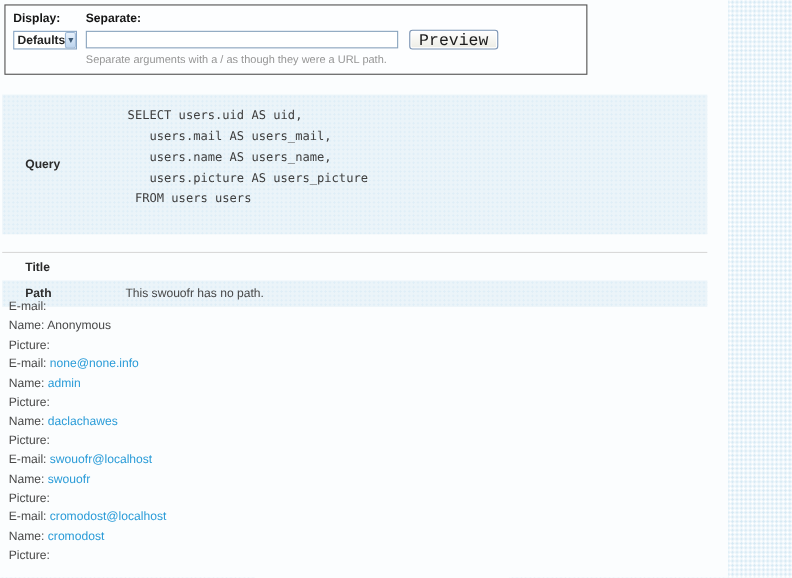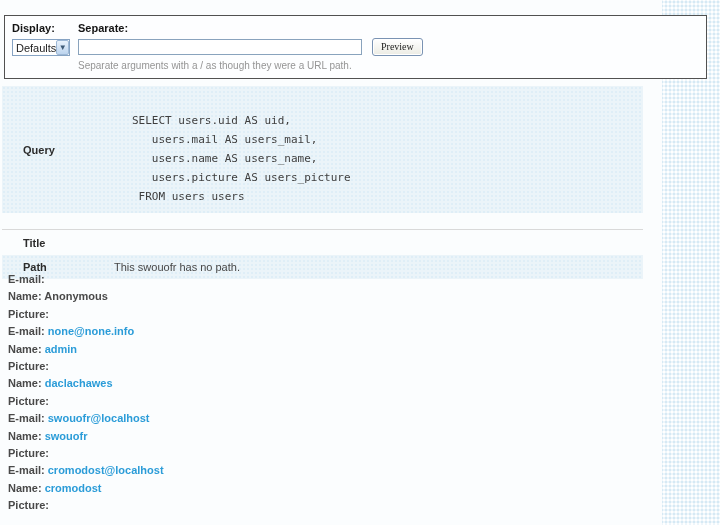--- a/index.html
+++ b/index.html
@@ -18,59 +18,58 @@
     background-position: 0 0, 2px 2px;
   }
   .content {
     width: 662px; height: 525px;
     background: #fbfdfe;
     position: relative;
   }
   
   .preview-form {
     position: absolute; left: 4px; top: 4px;
-    width: 703px; height: 64px;
+    width: 530px; height: 64px;
     border: 1px solid #515151;
     background: #fdfeff;
     padding: 6px 8px 4px 7px;
     display: flex;
-    margin-top: 11px;
   }
   .form-col-display { width: 66px; flex: 0 0 66px; }
   .form-col-args { flex: 1; }
   .form-label {
     font-size: 11px; font-weight: bold; color: #141414;
     margin-bottom: 5px; display: block;
   }
   .fake-select {
     width: 58px; height: 17px;
     border: 1px solid #86a3c3; background: #ffffff;
     display: flex; align-items: center;
     font-size: 11px; color: #222; cursor: default;
   }
-  .fake-select .sel-text { flex: 1; padding-left: 3px; }
+  .fake-select .sel-text { flex: 1; padding-left: 3px; font-weight: bold; }
   .sel-arrow {
     width: 15px; height: 15px; margin-right: 0px;
     background: linear-gradient(#e9f2fc, #bcd4ee);
     border: 1px solid #9db8d6; border-radius: 2px;
     display: flex; align-items: center; justify-content: center;
     font-size: 8px; color: #3f5b77; line-height: 1;
   }
   .args-row { display: flex; align-items: flex-start; }
   .args-input {
     width: 284px; height: 16px;
     border: 1px solid #89a3bd; background: #fff;
     font-size: 11px; padding: 1px 3px;
     font-family: "Liberation Sans", sans-serif;
   }
   .preview-btn {
     margin-left: 10px; margin-top: -1px;
     height: 18px; padding: 1px 8px 2px 8px;
-    font-size: 10px; color: #1d1d1d;
-    font-family: Liberation Serif, serif;
+    font-size: 15px; color: #1d1d1d;
+    font-family: Liberation Mono, monospace;
     border: 1px solid #7a93b3; border-radius: 3px;
     background: linear-gradient(#ffffff, #ecece4);
     box-shadow: inset 0 0 0 1px #ffffff;
   }
   .help-text {
     margin-top: 4px;
     font-size: 10px; color: #959595;
   }
   
   .rows { position: absolute; left: 2px; top: 86px; width: 641px; }
@@ -80,39 +79,39 @@
     background-size: 4px 4px;
   }
   .vrow { display: flex; width: 100%; }
   .vrow-label {
     flex: 0 0 112px; padding-left: 21px;
     font-size: 11px; font-weight: bold; color: #2c2c2c;
     display: flex; align-items: center;
   }
   .row-query { height: 127px; }
   .row-query pre {
-    margin: 16px; padding: 9px 0 0 2px;
+    margin: 0; padding: 9px 0 0 2px;
     font-family: "DejaVu Sans Mono", "Liberation Mono", monospace;
     font-size: 11px; line-height: 19px; color: #3e3e3e;
   }
   .row-title {
     height: 26px; margin-top: 16px;
     border-top: 1px solid #d9d9d9;
   }
   .row-path { height: 24px; align-items: center; }
   .vrow-value {
     font-size: 11px; color: #474747;
     display: flex; align-items: center;
   }
   
   .user-list {
     position: absolute; left: 8px; top: 271px; width: 630px;
     font-size: 11px; line-height: 17.4px; color: #494949;
   }
-  .field-line { white-space: pre; font-weight: bold; }
+  .field-line { white-space: pre; }
   .field-line a {
     color: #2b9cd8; text-decoration: none; cursor: pointer;
   }
 </style>
 </head>
 <body>
 
 <div class="content">
 
   <div class="preview-form">

